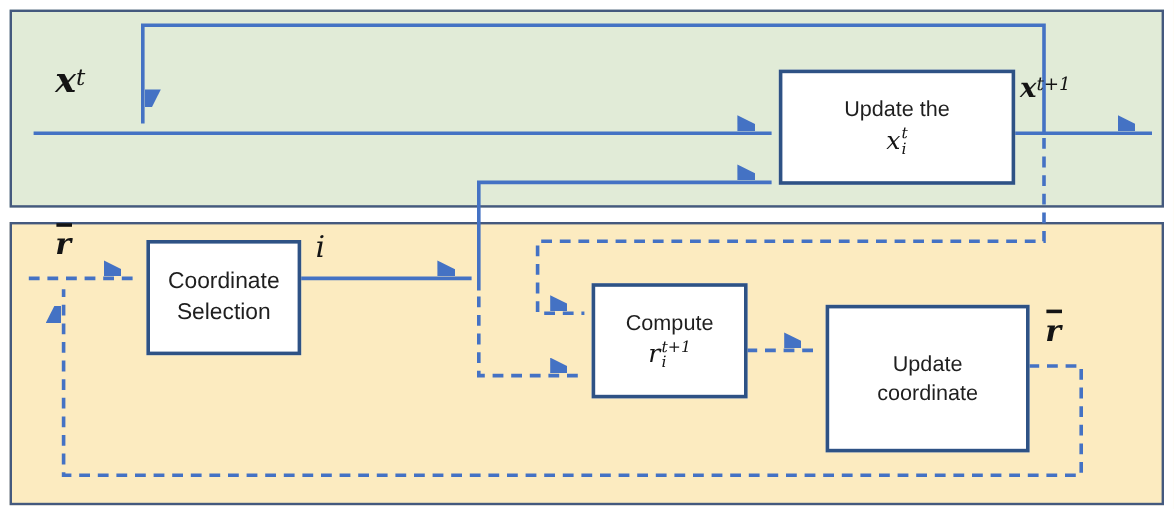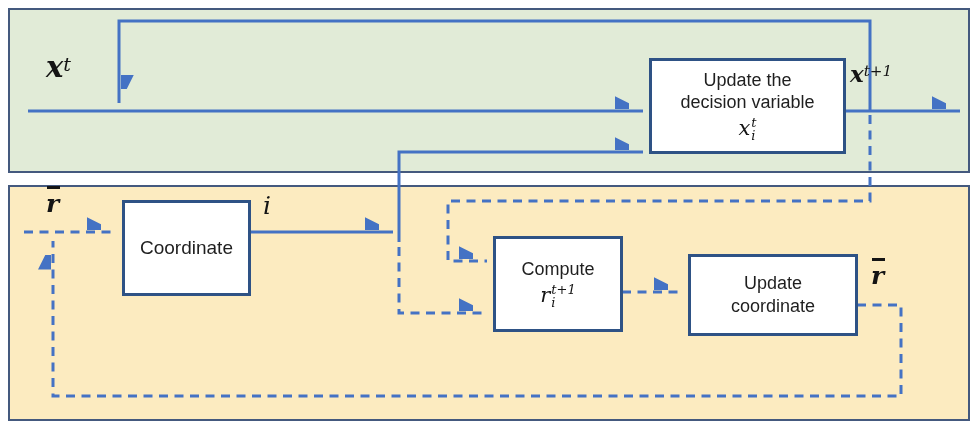--- a/index.html
+++ b/index.html
@@ -23,21 +23,21 @@
   .wire.dashed{stroke-dasharray:9 6.5;}
   .box{
     position:absolute;z-index:3;background:#ffffff;
     border:3px solid var(--box-border);box-sizing:border-box;
     display:flex;flex-direction:column;align-items:center;justify-content:center;
     text-align:center;font-size:18px;line-height:1.22;color:#1f1f1f;
   }
   .box-update-decision{left:649px;top:58px;width:197px;height:96px;}
   .box-coordinate-selection{left:122px;top:200px;width:129px;height:96px;font-size:19px;line-height:1.35;}
   .box-compute{left:493px;top:236px;width:130px;height:96px;}
-  .box-update-strategy{left:688px;top:254px;width:170px;height:82px;font-size:18px;line-height:1.28;}
+  .box-update-strategy{left:688px;top:254px;width:170px;height:123px;font-size:18px;line-height:1.28;}
   .math{font-family:"DejaVu Serif",serif;font-style:italic;color:var(--math-ink);}
   .mlabel{position:absolute;z-index:4;white-space:nowrap;}
   .mlabel .base{font-weight:bold;}
   .lbl-x-t{left:46px;top:50px;font-size:29px;}
   .lbl-x-t1{left:850px;top:60px;font-size:23px;}
   .lbl-rbar-in{left:46px;top:189px;font-size:25px;}
   .lbl-i{left:263px;top:191px;font-size:25px;}
   .lbl-rbar-out{left:871px;top:261px;font-size:25px;}
   .msup{font-size:66%;vertical-align:6px;font-style:italic;}
   .rbar{position:relative;display:inline-block;}
@@ -68,32 +68,32 @@
 
     <path class="wire dashed" d="M 24 232 H 115" marker-end="url(#arr)"></path>
     <path class="wire dashed" d="M 870 115 V 201 H 448 V 261 H 487" marker-end="url(#arr)"></path>
     <path class="wire dashed" d="M 399 247 V 313 H 487" marker-end="url(#arr)"></path>
     <path class="wire dashed" d="M 622 292 H 682" marker-end="url(#arr)"></path>
     <path class="wire dashed" d="M 857 305 H 901 V 396 H 53 V 241" marker-end="url(#arr)"></path>
   </svg>
 
   <div class="box box-update-decision">
     <span>Update the</span>
-    <span>decision variable</span>
     <span class="math boxmath">
       <span>x</span>
         <span class="ss">
           <span>t</span>
           <span>i</span>
         </span>
     </span>
   </div>
 
   <div class="box box-coordinate-selection">
     <span>Coordinate</span>
+    <span>Selection</span>
   </div>
 
   <div class="box box-compute">
     <span>Compute</span>
     <span class="math boxmath">
       <span>r</span>
         <span class="ss">
           <span>t+1</span>
           <span>i</span>
         </span>

